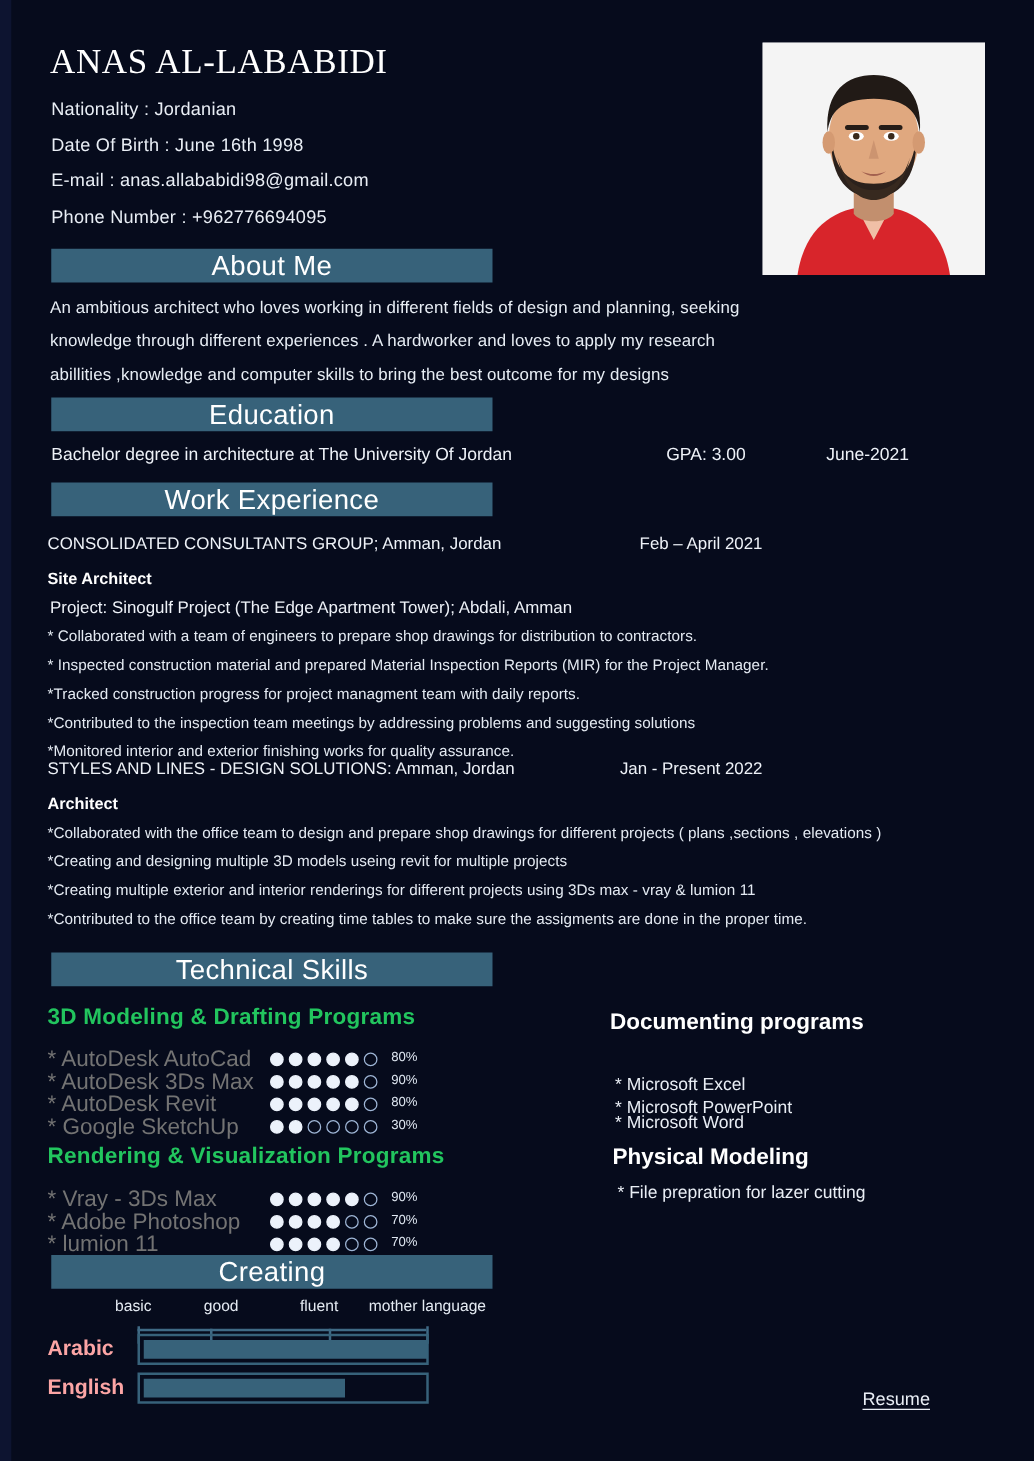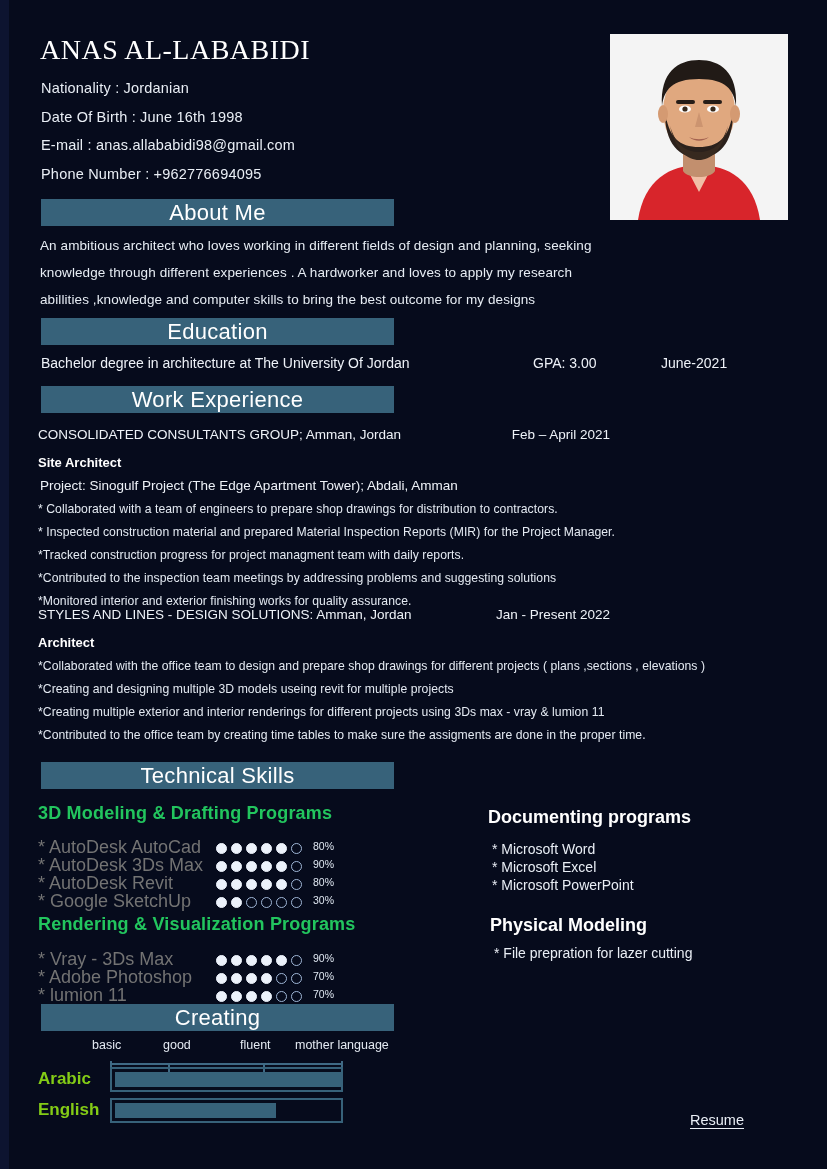--- a/index.html
+++ b/index.html
@@ -139,21 +139,21 @@
   .tickline{
     position:absolute;left:110px;top:1063px;
     width:231px;height:2px;background:#3f6a85;
   }
   .tick{
     position:absolute;width:2px;height:10px;background:#3f6a85;top:1063px;
   }
   .tick.edge{height:14px;top:1061px;}
   .lang-name{
     position:absolute;left:38px;
-    font-size:17px;font-weight:bold;color:#84cc16;
+    font-size:17px;font-weight:bold;color:#fca5a5;
   }
   .lang-track{
     position:absolute;left:110px;
     width:233px;height:25px;
     border:2px solid #37627a;
     box-sizing:border-box;
     background:transparent;
   }
   .lang-fill{
     position:absolute;left:3px;top:3px;
@@ -299,21 +299,21 @@
     <span class="nm">* Adobe Photoshop</span>
     <span class="dots"><span class="dot on"></span><span class="dot on"></span><span class="dot on"></span><span class="dot on"></span><span class="dot"></span><span class="dot"></span></span>
     <span class="pct">70%</span>
   </div>
         <div class="skill-row" style="top:985px;">
     <span class="nm">* lumion 11</span>
     <span class="dots"><span class="dot on"></span><span class="dot on"></span><span class="dot on"></span><span class="dot on"></span><span class="dot"></span><span class="dot"></span></span>
     <span class="pct">70%</span>
   </div>
         <div class="rt-h" style="left:488px;top:807px;">Documenting programs</div>
-        <div class="rt-item" style="left:492px;top:841px;">* Microsoft Word</div>
+        <div class="rt-item" style="left:492px;top:889px;">* Microsoft Word</div>
         <div class="rt-item" style="left:492px;top:859px;">* Microsoft Excel</div>
         <div class="rt-item" style="left:492px;top:877px;">* Microsoft PowerPoint</div>
         <div class="rt-h" style="left:490px;top:915px;">Physical Modeling</div>
         <div class="rt-item" style="left:494px;top:945px;">* File prepration for lazer cutting</div>
       </div>
 
     <div class="bar" style="left:41px;top:1004px;width:353px;">
       <span>Creating</span>
     </div>
     <div id="lang-block">

